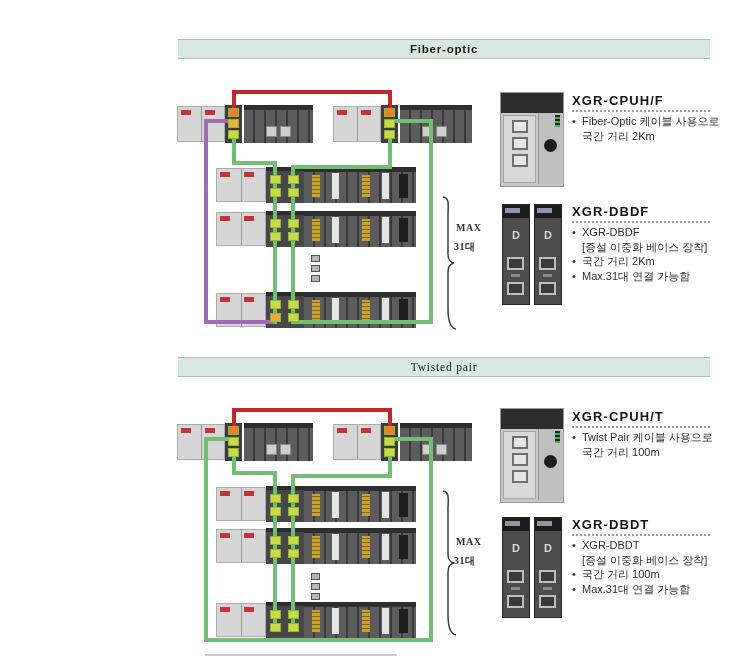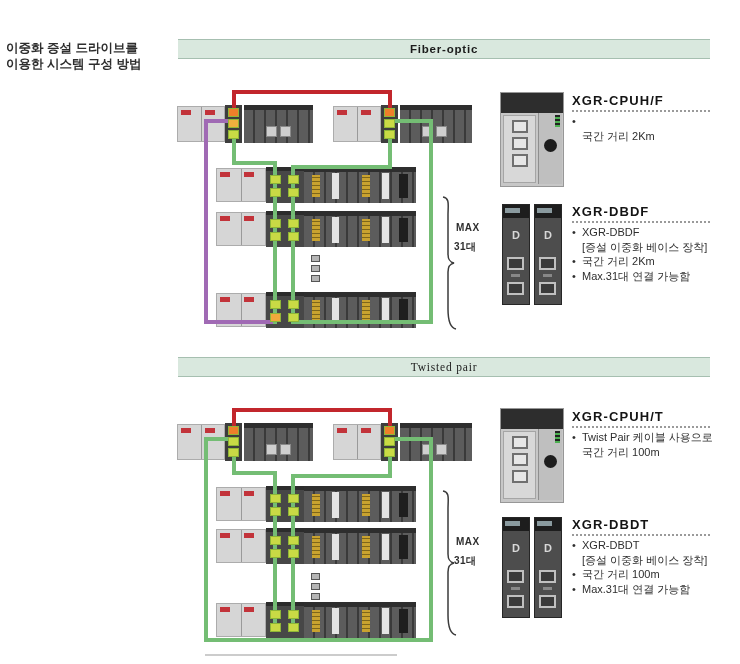--- a/index.html
+++ b/index.html
@@ -5,21 +5,21 @@
   html,body{margin:0;padding:0;background:#fff;}
   #canvas{position:relative;width:740px;height:664px;background:#fff;overflow:hidden;
           font-family:"Liberation Sans","DejaVu Sans",sans-serif;}
   
   .page-title{position:absolute;left:6px;top:3px;font-size:15px;font-weight:bold;color:#46a482;letter-spacing:-0.2px;}
   .intro{position:absolute;left:6px;top:40px;font-size:12.5px;font-weight:bold;color:#2e2e2e;line-height:16px;}
   .secbar{position:absolute;left:178px;width:532px;height:20px;background:#d9e8de;
           border-top:1px solid #a6bfb0;border-bottom:1px solid #a6bfb0;box-sizing:border-box;
           display:flex;align-items:center;justify-content:center;
           font-size:11.5px;color:#1b1b1b;letter-spacing:0.8px;}
-  .maxlbl{position:absolute;font-size:10px;font-weight:bold;color:#2f2f2f;letter-spacing:0.5px;}
+  .maxlbl{position:absolute;font-size:10px;font-weight:bold;color:#2f2f2f;letter-spacing:0.5px;font-family:Liberation Serif, serif;}
   
   .ptitle{position:absolute;left:572px;font-size:13px;font-weight:bold;color:#141414;letter-spacing:1.1px;white-space:nowrap;}
   .prule{position:absolute;left:572px;width:138px;height:0;border-bottom:2px dotted #9a9a9a;}
   .bullets{position:absolute;left:572px;width:165px;font-size:11px;color:#2e2e2e;line-height:14.5px;}
   .bl{display:flex;gap:3px;white-space:nowrap;}
   .bm{width:7px;flex:none;}
   .ind{padding-left:10px;}
   
   .cb{position:absolute;z-index:3;}
   .red{background:#c2262c;}
@@ -69,24 +69,20 @@
   .dash{position:absolute;left:8px;top:69px;width:9px;height:3px;background:#888;}
   .brace{position:absolute;}
   .faintline{position:absolute;background:#ccc;}
   i{display:block;}
 </style>
 </head>
 <body>
 
 <div id="canvas">
 
-  <div class="intro">
-    <div>이중화 증설 드라이브를</div>
-    <div>이용한 시스템 구성 방법</div>
-  </div>
 
   <div class="secbar" style="top:39px;font-weight:bold;">Fiber-optic</div>
 
   <div class="cb red" style="left:232px;top:90px;width:4px;height:22px;"></div>
   <div class="cb red" style="left:232px;top:90px;width:160px;height:4px;"></div>
   <div class="cb red" style="left:388px;top:90px;width:4px;height:22px;"></div>
   <div class="cb pur" style="left:204px;top:119px;width:32px;height:4px;"></div>
   <div class="cb pur" style="left:204px;top:119px;width:4px;height:205px;"></div>
   <div class="cb pur" style="left:204px;top:320px;width:72px;height:4px;"></div>
   <div class="cb grn" style="left:232px;top:132px;width:4px;height:33px;"></div>
@@ -209,20 +205,21 @@
     <div class="ph-right">
         <i class="led"></i>
         <i class="knob"></i>
       </div>
   </div>
   <div class="ptitle" style="top:93px;">XGR-CPUH/F</div>
   <div class="prule" style="top:110px;"></div>
   <div class="bullets" style="top:114px;">
     <div class="bl">
         <span class="bm">•</span>
+        <span>Fiber-Optic 케이블 사용으로</span>
       </div>
     <div class="bl ind">
         <span>국간 거리 2Km</span>
       </div>
   </div>
 
   <div>
     <div class="dbd" style="left:502px;top:204px;">
       <i class="dbd-tag"></i>
         <span class="dbd-d">D</span>

